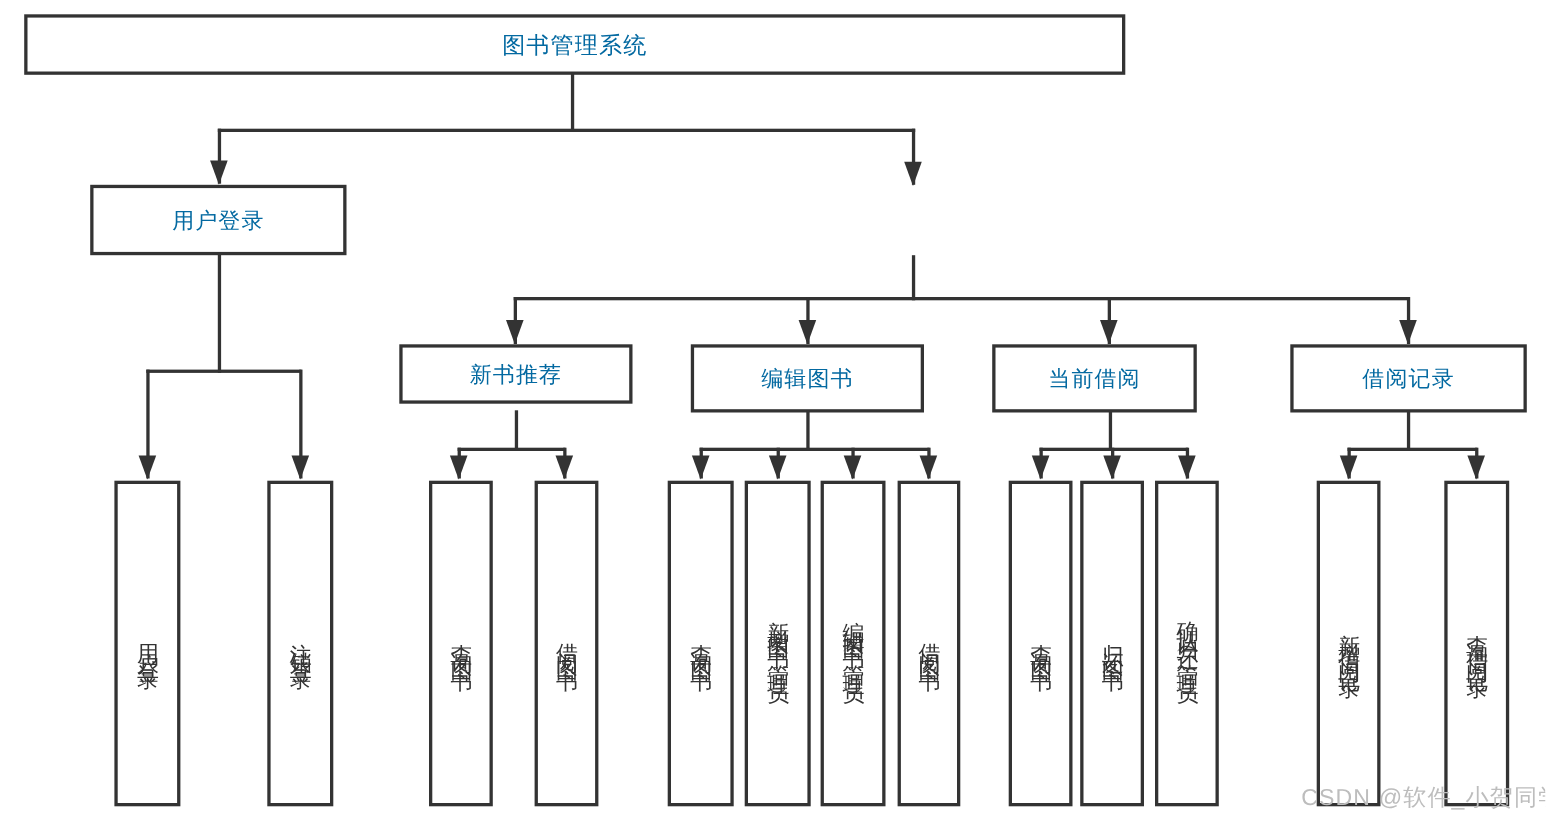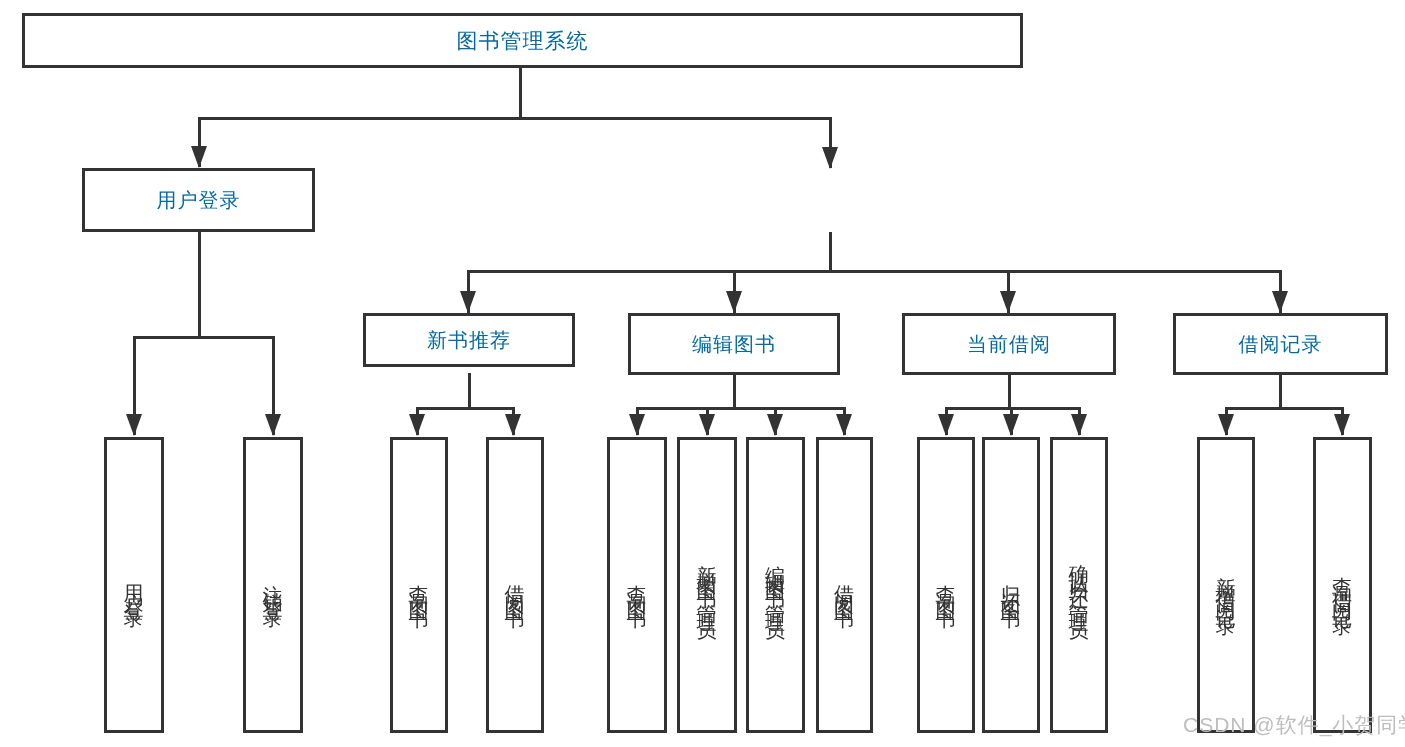--- a/index.html
+++ b/index.html
@@ -72,21 +72,21 @@
   <div class="ah" style="left:1000px; top:291px;"></div>
   <div class="v" style="left:1279px; top:270px; height:43px;"></div>
   <div class="ah" style="left:1272px; top:291px;"></div>
 
   <div class="box" style="left:363px; top:313px; width:212px; height:54px;">
     <span>新书推荐</span>
   </div>
   <div class="box" style="left:628px; top:313px; width:212px; height:62px;">
     <span>编辑图书</span>
   </div>
-  <div class="box" style="left:902px; top:313px; width:214px; height:62px;">
+  <div class="box" style="left:902px; top:313px; width:186px; height:62px;">
     <span>当前借阅</span>
   </div>
   <div class="box" style="left:1173px; top:313px; width:215px; height:62px;">
     <span>借阅记录</span>
   </div>
 
   <div class="v" style="left:468px; top:373px; height:37px;"></div>
   <div class="h" style="left:416px; top:407px; width:98px;"></div>
   <div class="v" style="left:416px; top:407px; height:28px;"></div>
   <div class="ah" style="left:409px; top:414px;"></div>

